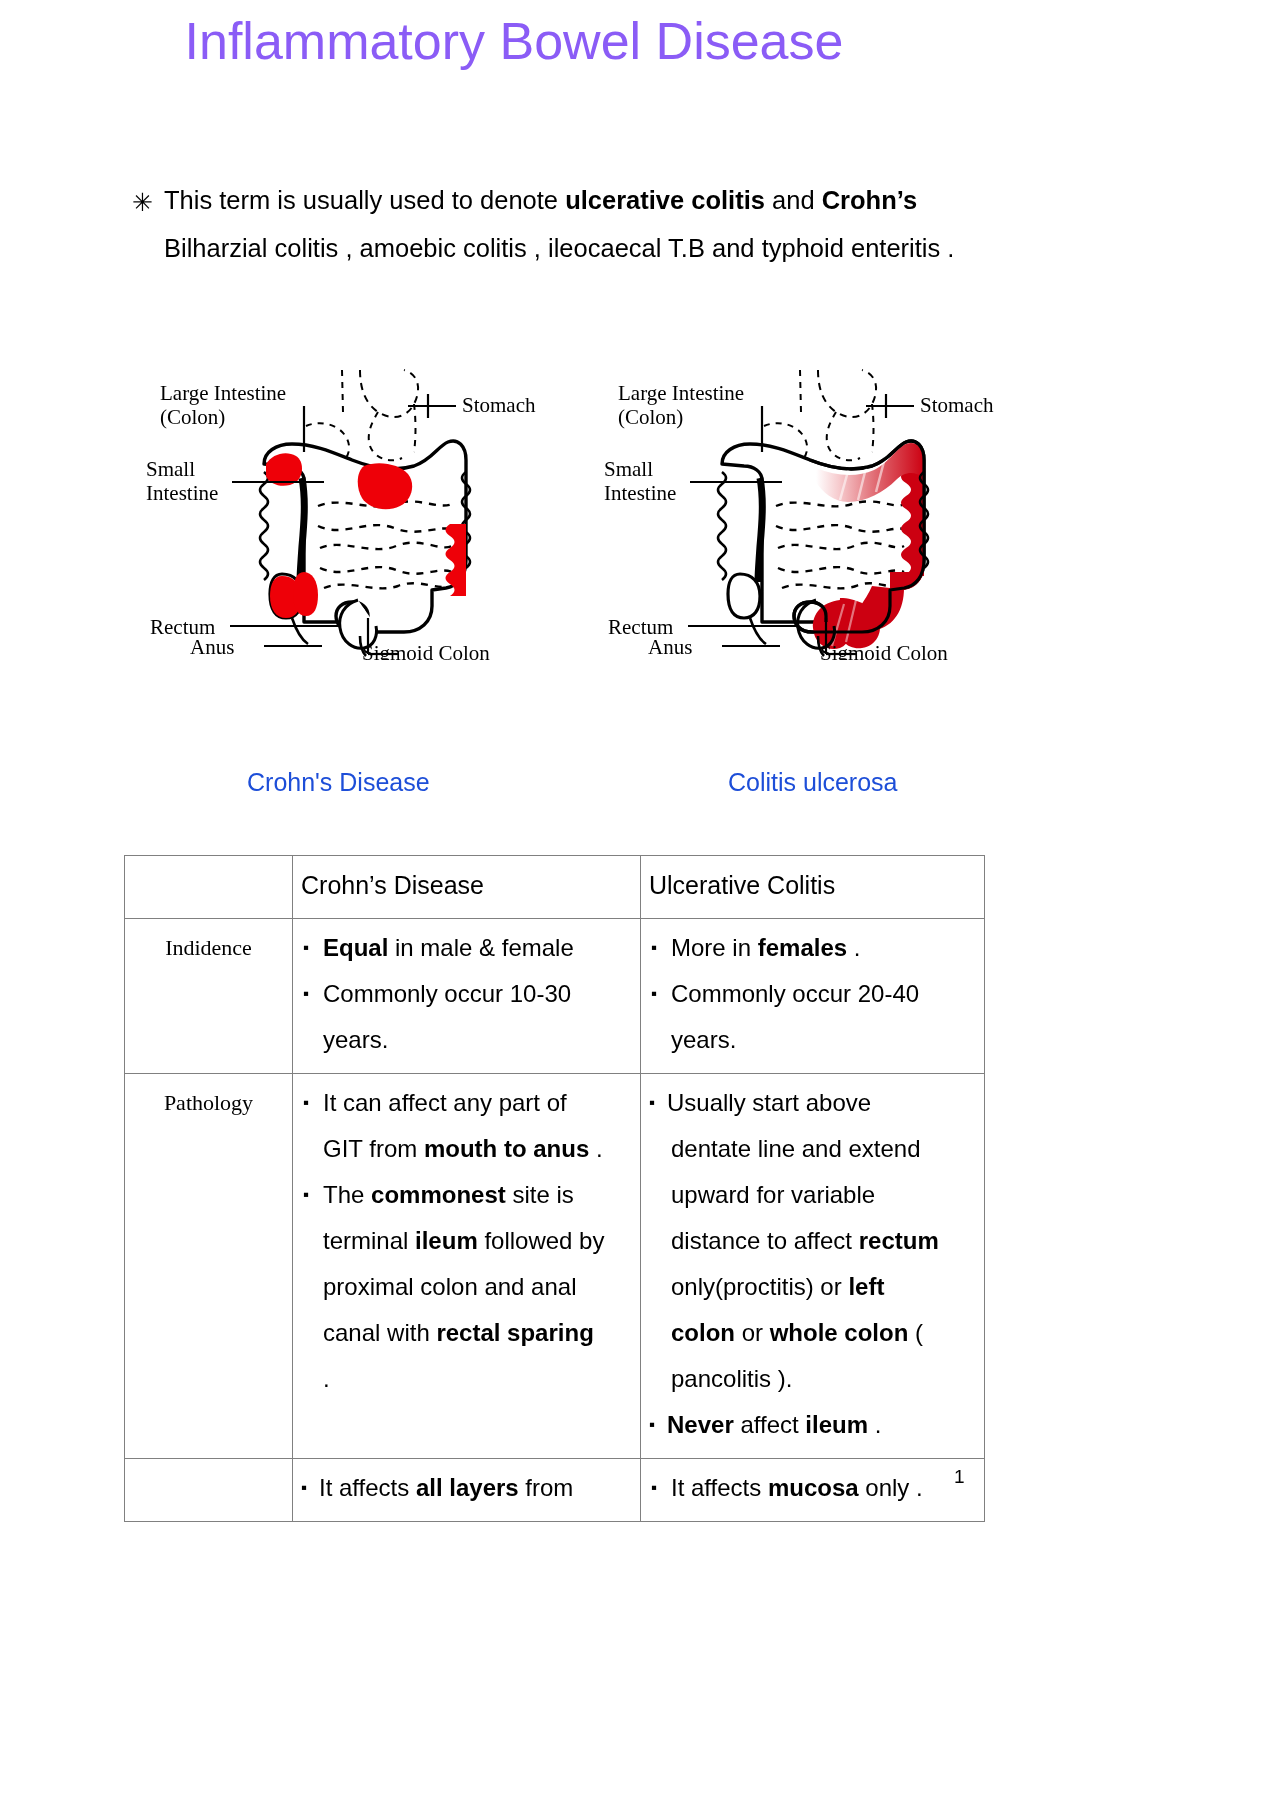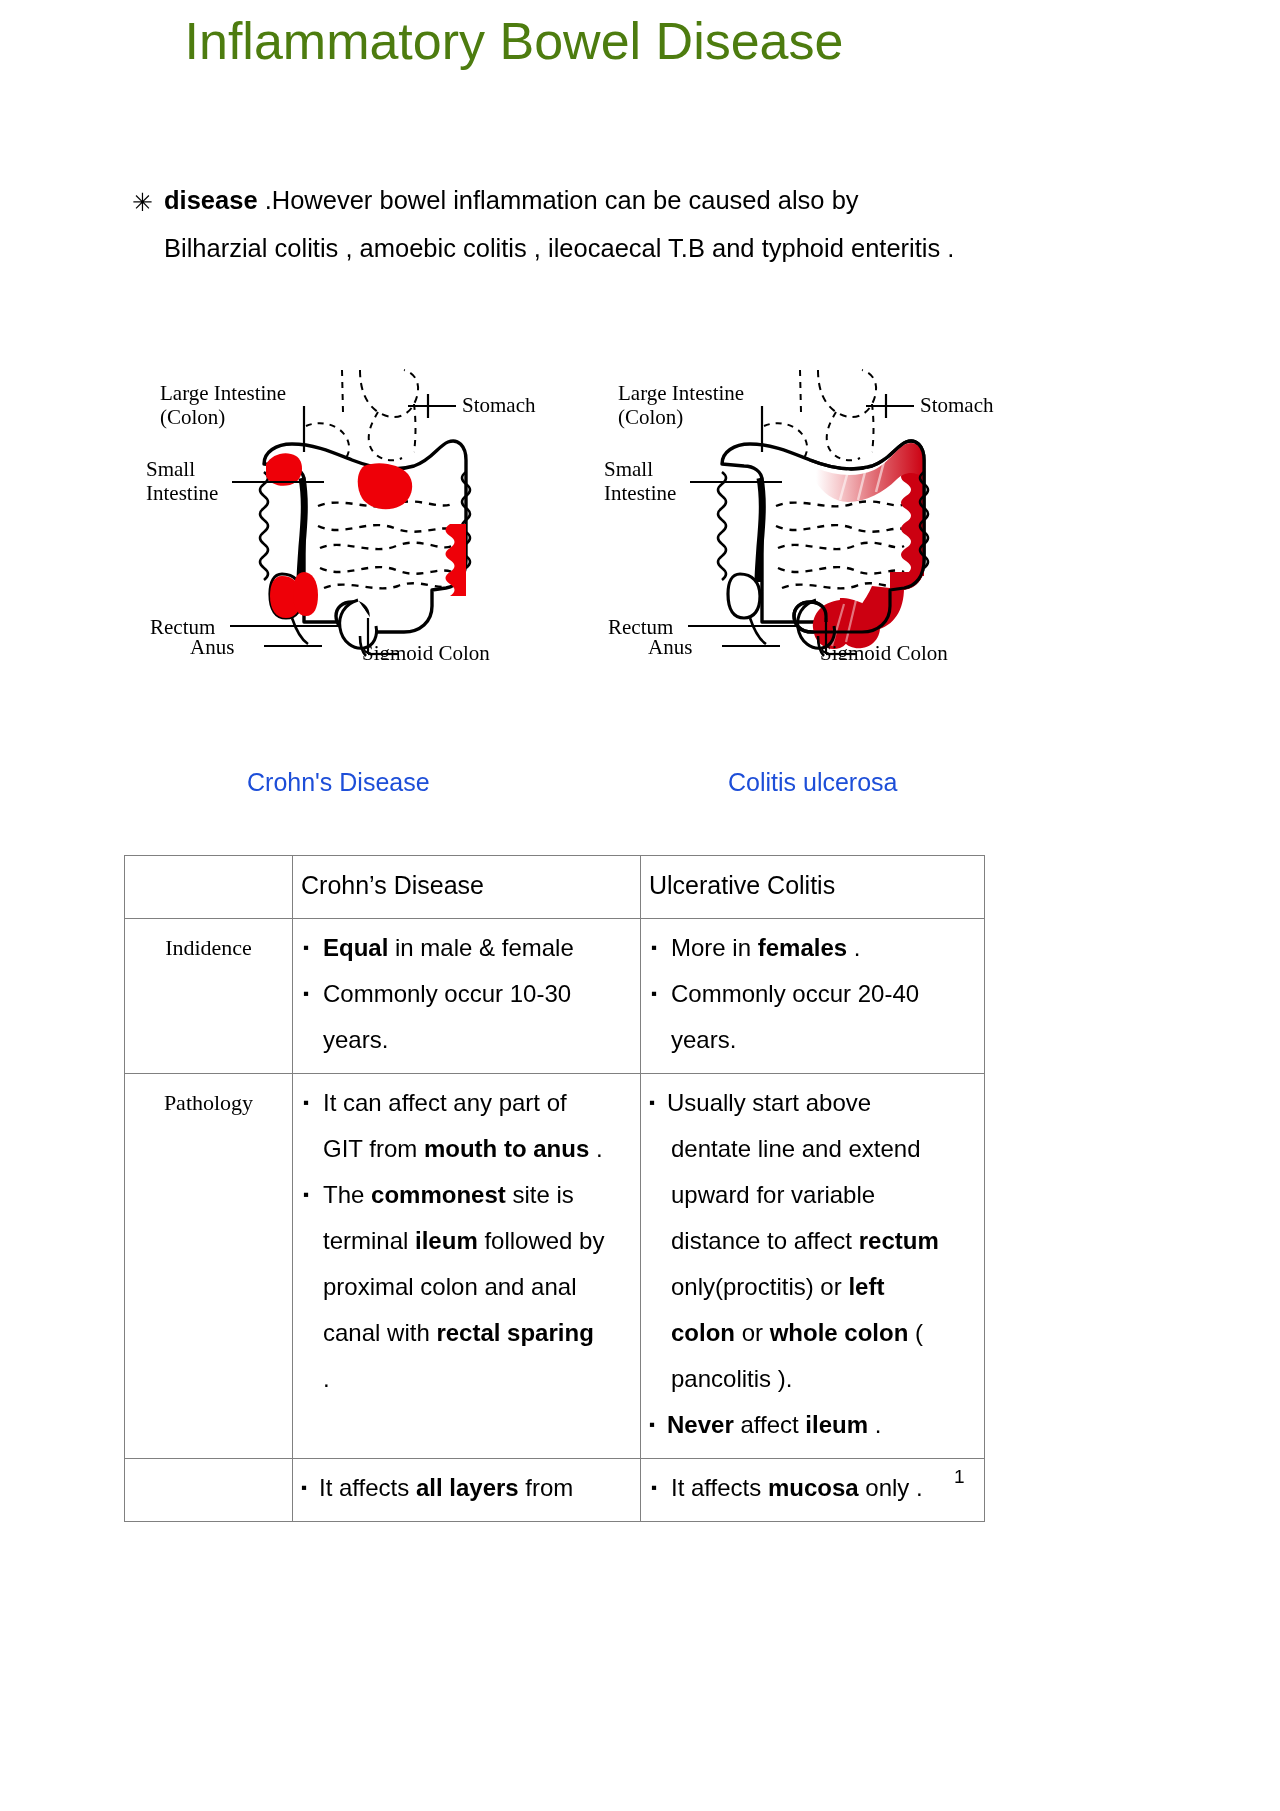--- a/index.html
+++ b/index.html
@@ -23,21 +23,21 @@
 
   
   .title {
     position: absolute;
     top: 8px;
     left: 0;
     width: 1028px;
     text-align: center;
     font-size: 52px;
     font-weight: normal;
-    color: #4d7c0f;
+    color: #8b5cf6;
     letter-spacing: 0px;
     line-height: 66px;
     white-space: nowrap;
   }
 
   
   .intro {
     position: absolute;
     top: 176px;
     left: 132px;
@@ -160,21 +160,21 @@
 </head>
 <body>
 
 <div class="page">
 
   <div class="title">Inflammatory Bowel Disease</div>
 
   <div class="intro">
     <span class="bullet-star">✳</span>
     <div class="lines">
-      <div><b>disease</b><span> .However bowel inflammation can be caused also by</span></div>
+      <div><span>This term is usually used to denote </span><b>ulcerative colitis</b><span> and </span><b>Crohn’s</b></div>
       <div>Bilharzial colitis , amoebic colitis , ileocaecal T.B and typhoid enteritis .</div>
     </div>
   </div>
 
   <div class="figures">
 
     <div class="fig fig-left">
       <svg width="420" height="300" viewBox="0 0 420 300">
         <g fill="none" stroke="#000" stroke-width="2">
 

